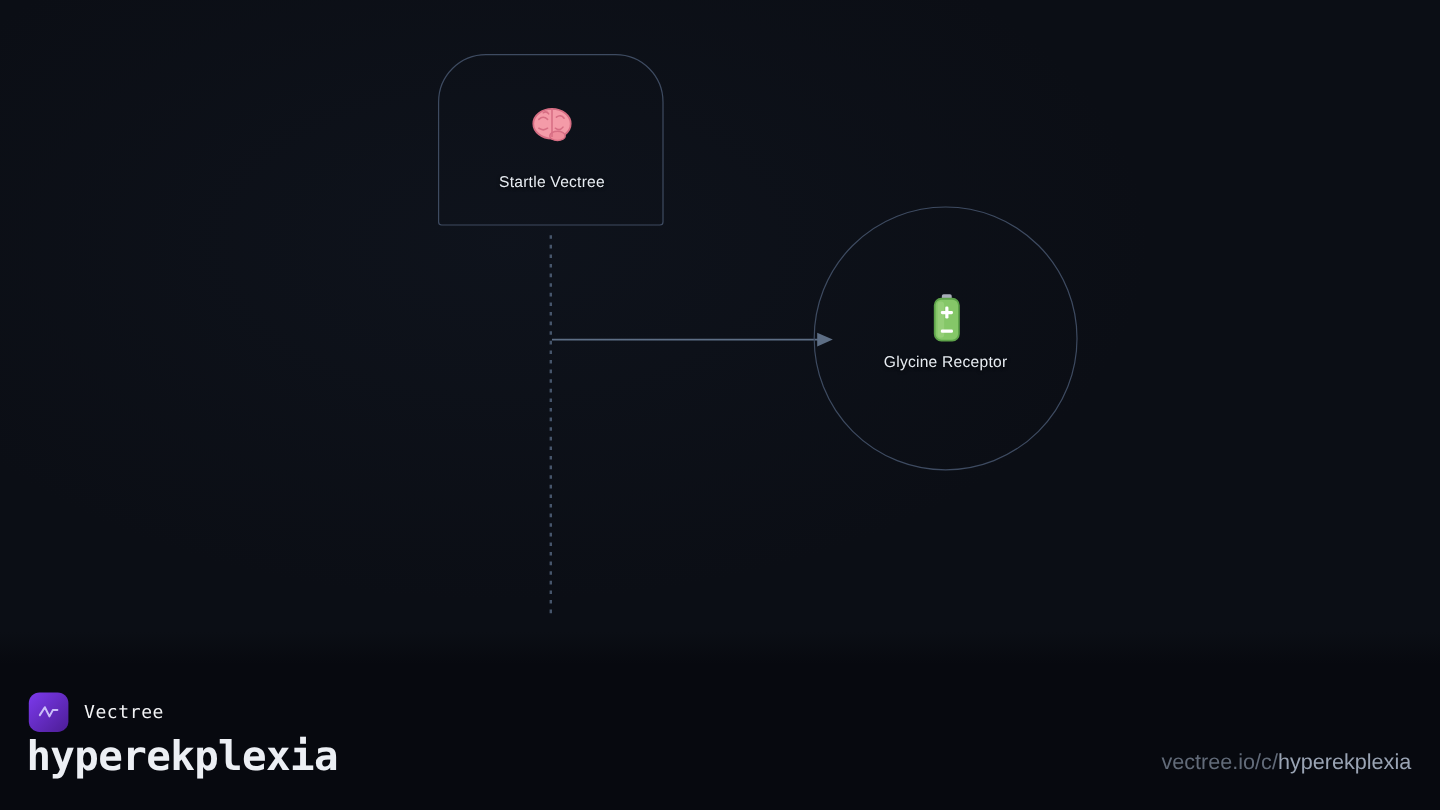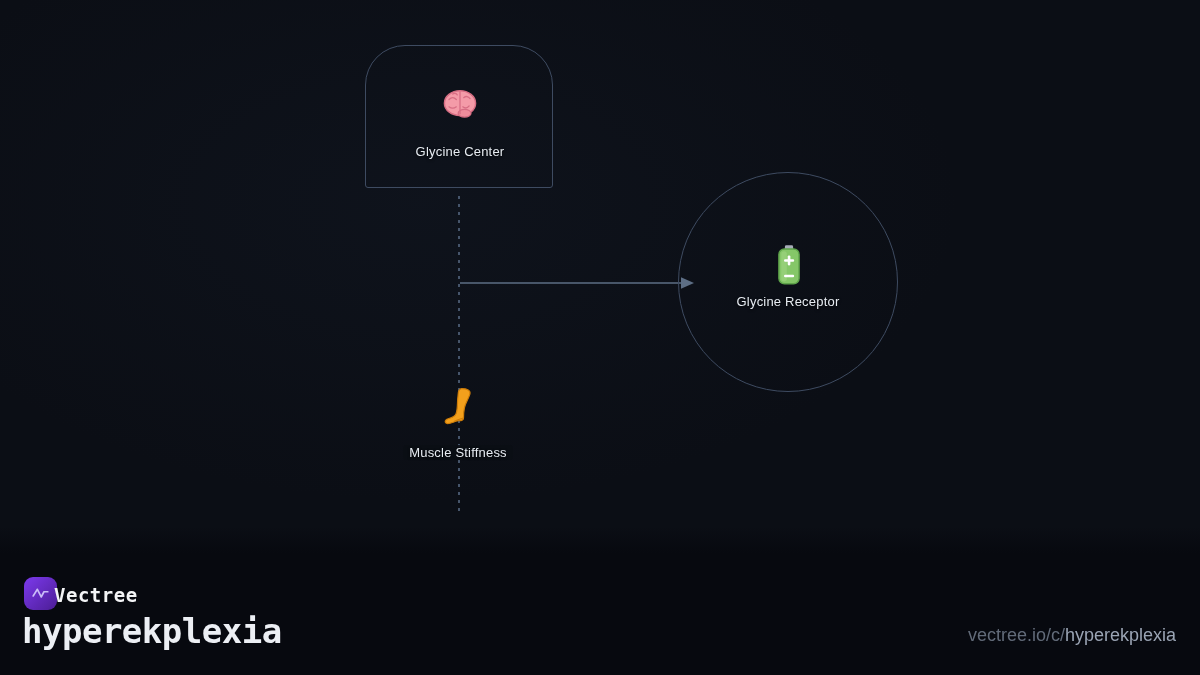--- a/index.html
+++ b/index.html
@@ -31,23 +31,23 @@
   }
   .label-plate{background:rgba(11,14,21,.92);display:inline-block;padding:0 6px;border-radius:4px;}
 
   
   .logo{
     position:absolute;left:24px;top:577px;width:33px;height:33px;border-radius:9px;
     background:linear-gradient(135deg,#7c3aed 0%,#4c1d95 100%);
     display:flex;align-items:center;justify-content:center;
   }
   .brand{
-    position:absolute;left:54px;top:584px;
-    font-family:"DejaVu Sans Mono", monospace;font-weight:bold;
-    font-size:19px;color:#f3f4f6;letter-spacing:.5px;
+    position:absolute;left:70px;top:584px;
+    font-family:"DejaVu Sans Mono", monospace;font-weight:normal;
+    font-size:15px;color:#f3f4f6;letter-spacing:.5px;
   }
   .big-title{
     position:absolute;left:22px;top:611px;
     font-family:"DejaVu Sans Mono", monospace;font-weight:bold;
     font-size:34px;color:#eceff4;letter-spacing:-.5px;
   }
   .url{
     position:absolute;right:24px;top:625px;
     font-family:Liberation Sans, sans-serif;font-size:18px;
   }
@@ -67,49 +67,38 @@
 
   <div class="node node-box">
     <div class="node-icon" style="left:72px;top:37px;">
       <svg viewBox="0 0 48 48">
         <ellipse cx="24" cy="22" rx="17" ry="13.5" fill="#f49ba8" stroke="#d76e84" stroke-width="1.6"></ellipse>
         <ellipse cx="29" cy="33" rx="7" ry="4.2" fill="#ef8d9c" stroke="#d76e84" stroke-width="1.4"></ellipse>
         <path d="M24 9 L24 34" stroke="#d76e84" stroke-width="1.4" fill="none"></path>
         <path d="M12 18 q4 -4 8 0 M28 16 q4 -3 7 1 M12 26 q4 3 8 0 M27 26 q4 3 7 -1 M16 12 q3 -2 5 1" stroke="#d76e84" stroke-width="1.4" fill="none" stroke-linecap="round"></path>
       </svg>
     </div>
-    <div class="node-label" style="left:-6px;top:98px;">Glycine Center</div>
+    <div class="node-label" style="left:-6px;top:98px;">Startle Vectree</div>
   </div>
 
 
   <div class="node node-circle">
     <div class="node-icon" style="left:88px;top:70px;">
       <svg viewBox="0 0 48 48">
         <rect x="19.5" y="2.5" width="9" height="6" rx="1.6" fill="#a7adb8"></rect>
         <rect x="13" y="6.5" width="22" height="38" rx="6" fill="#85c768" stroke="#5ea34a" stroke-width="1.6"></rect>
         <rect x="15.6" y="9" width="6" height="33" rx="3" fill="#9bd37f" opacity=".7"></rect>
         <rect x="22.6" y="13.5" width="2.9" height="11" rx="1.2" fill="#ffffff"></rect>
         <rect x="18.6" y="17.6" width="11" height="2.9" rx="1.2" fill="#ffffff"></rect>
         <rect x="18.6" y="34.5" width="11" height="2.9" rx="1.2" fill="#ffffff"></rect>
       </svg>
     </div>
     <div class="node-label" style="left:9px;top:121px;">Glycine Receptor</div>
   </div>
 
-  <div class="node" style="left:358px;top:385px;width:200px;height:85px;">
-    <div class="node-icon" style="left:78px;top:0px;">
-      <svg viewBox="0 0 48 48">
-        <path d="M28 4 C34 4 38 6 37 10 C35 16 32 20 31 25 C30 30 30 33 30 36 C30 38 28 39 25 39 C21 39 15 43 12 42 C9 41 9.5 37.5 14 36.5 C18 35.6 21 34 22 31 C24 25 23 18 24 12 C24 7 25 4 28 4 Z" fill="#f3a01c" stroke="#cf7d08" stroke-width="1.3" stroke-linejoin="round"></path>
-        <path d="M30 36 C27 36.5 24 38 20 39.5" stroke="#cf7d08" stroke-width="1.2" fill="none"></path>
-      </svg>
-    </div>
-    <div class="node-label" style="left:0px;top:60px;">
-      <span class="label-plate">Muscle Stiffness</span>
-    </div>
-  </div>
 
   <div class="logo">
     <svg width="23" height="23" viewBox="0 0 33 33">
       <path d="M6 20 L12 10.5 L17.5 21.5 L21.5 14 L27 14" fill="none" stroke="#cabdf8" stroke-width="2.4" stroke-linecap="round" stroke-linejoin="round"></path>
     </svg>
   </div>
   <div class="brand">Vectree</div>
   <div class="big-title">hyperekplexia</div>
   <div class="url">
     <span class="pre">vectree.io/c/</span><span class="slug">hyperekplexia</span>

